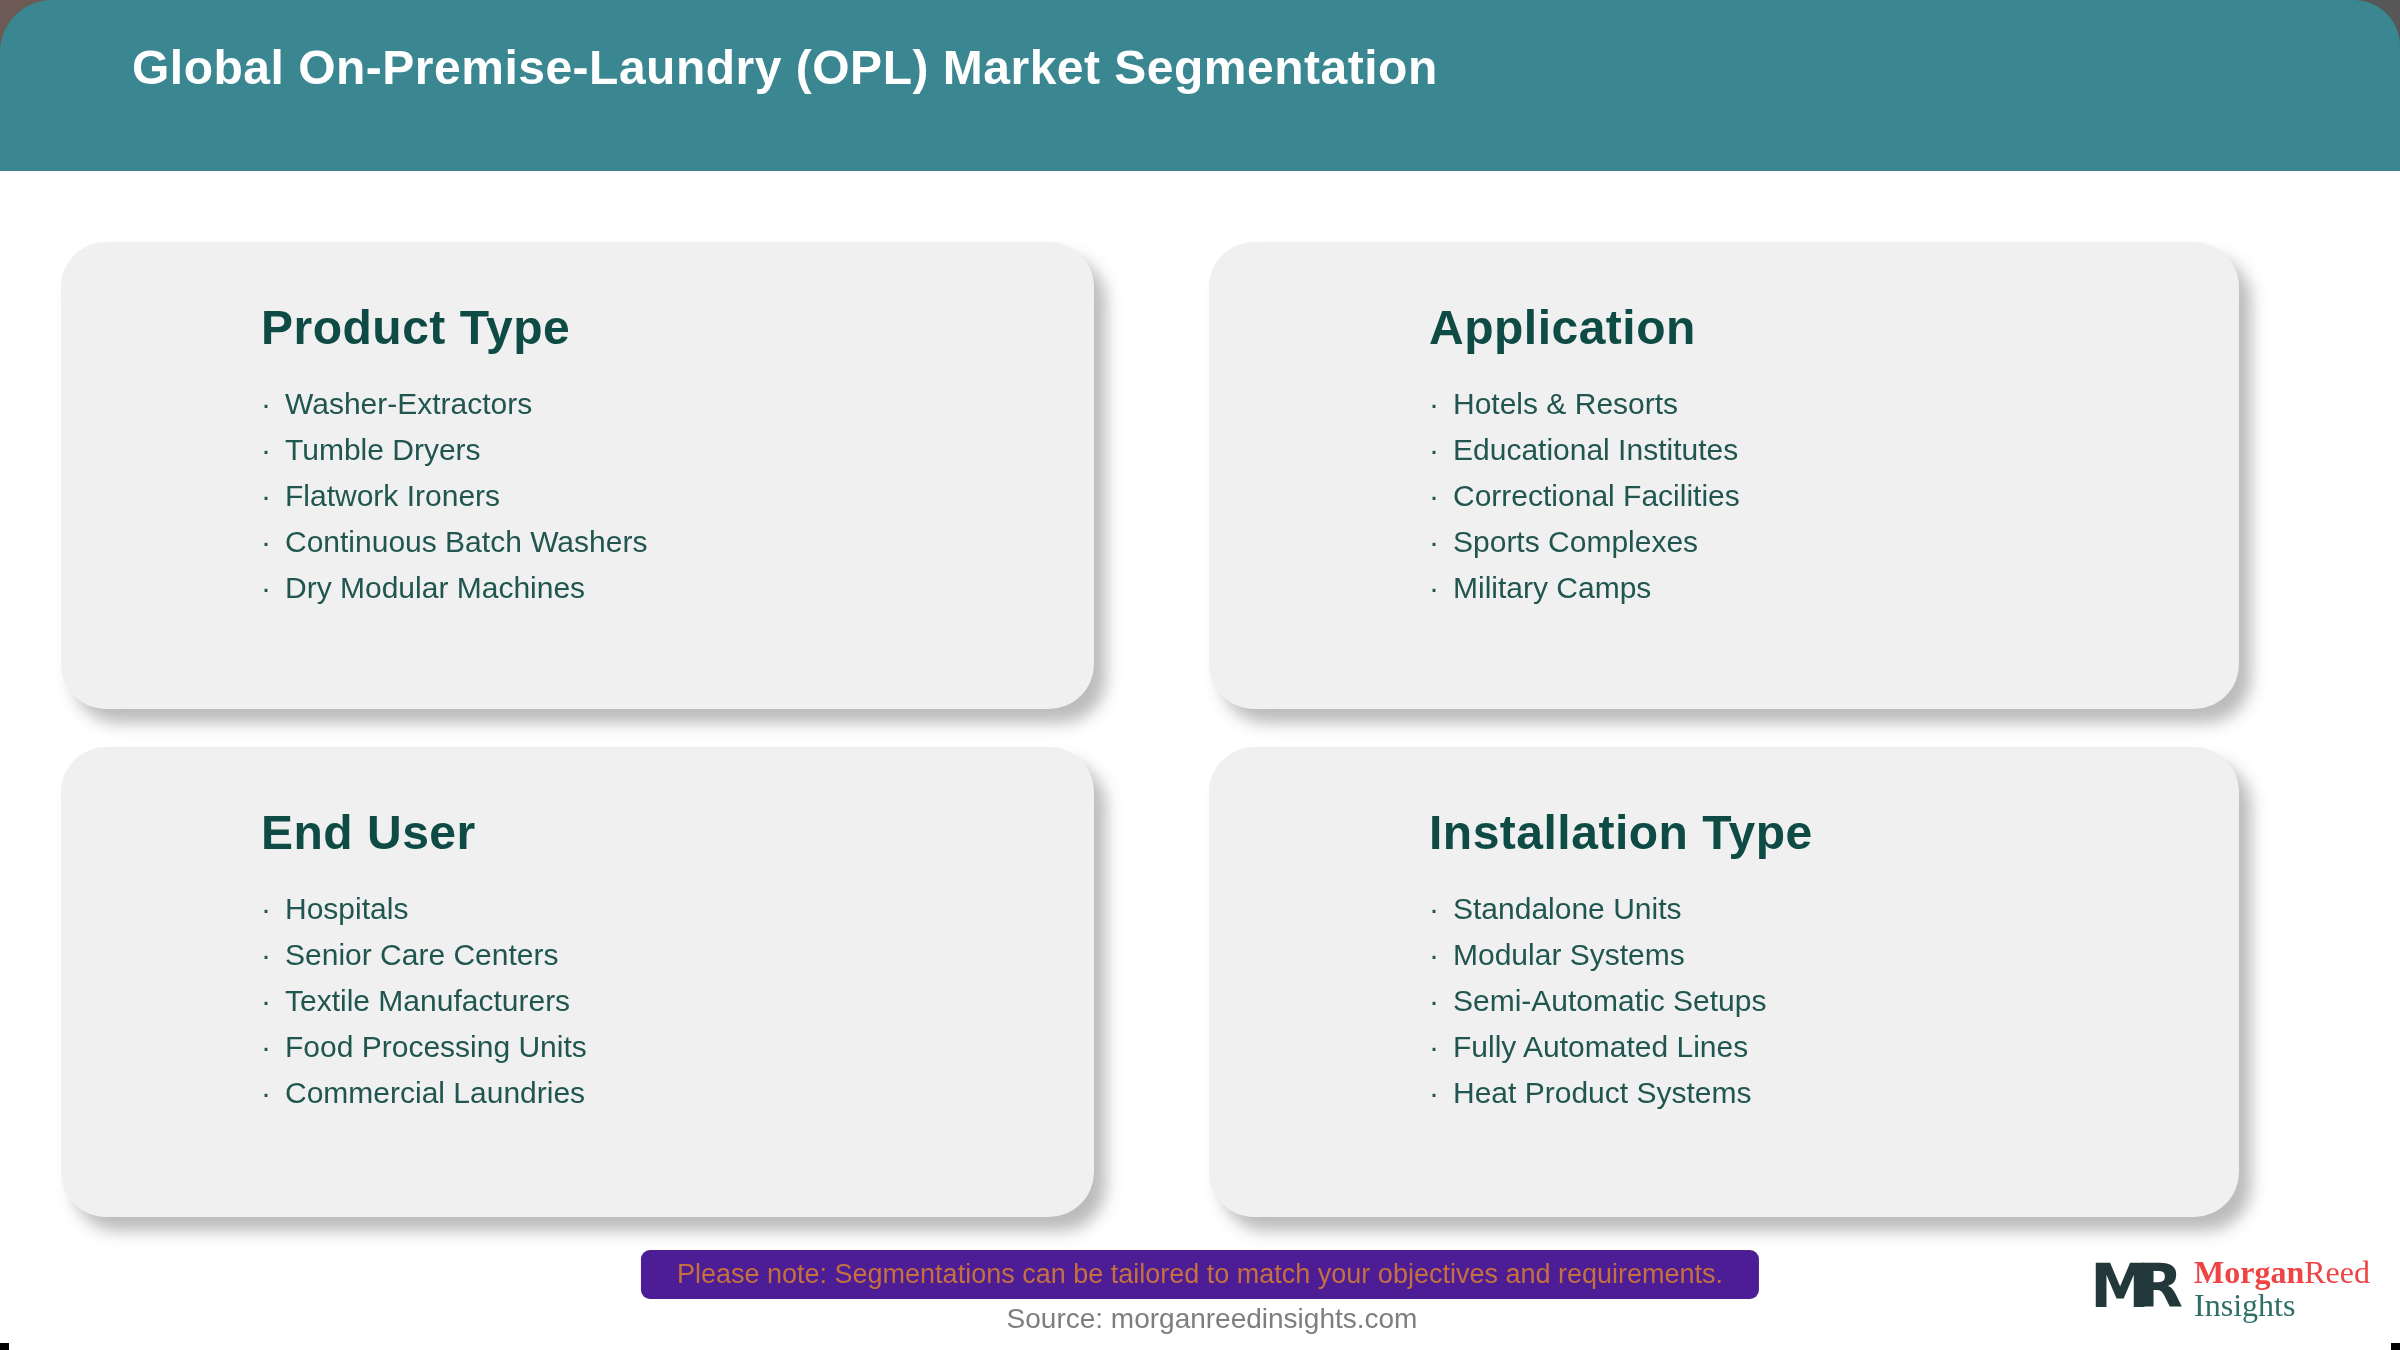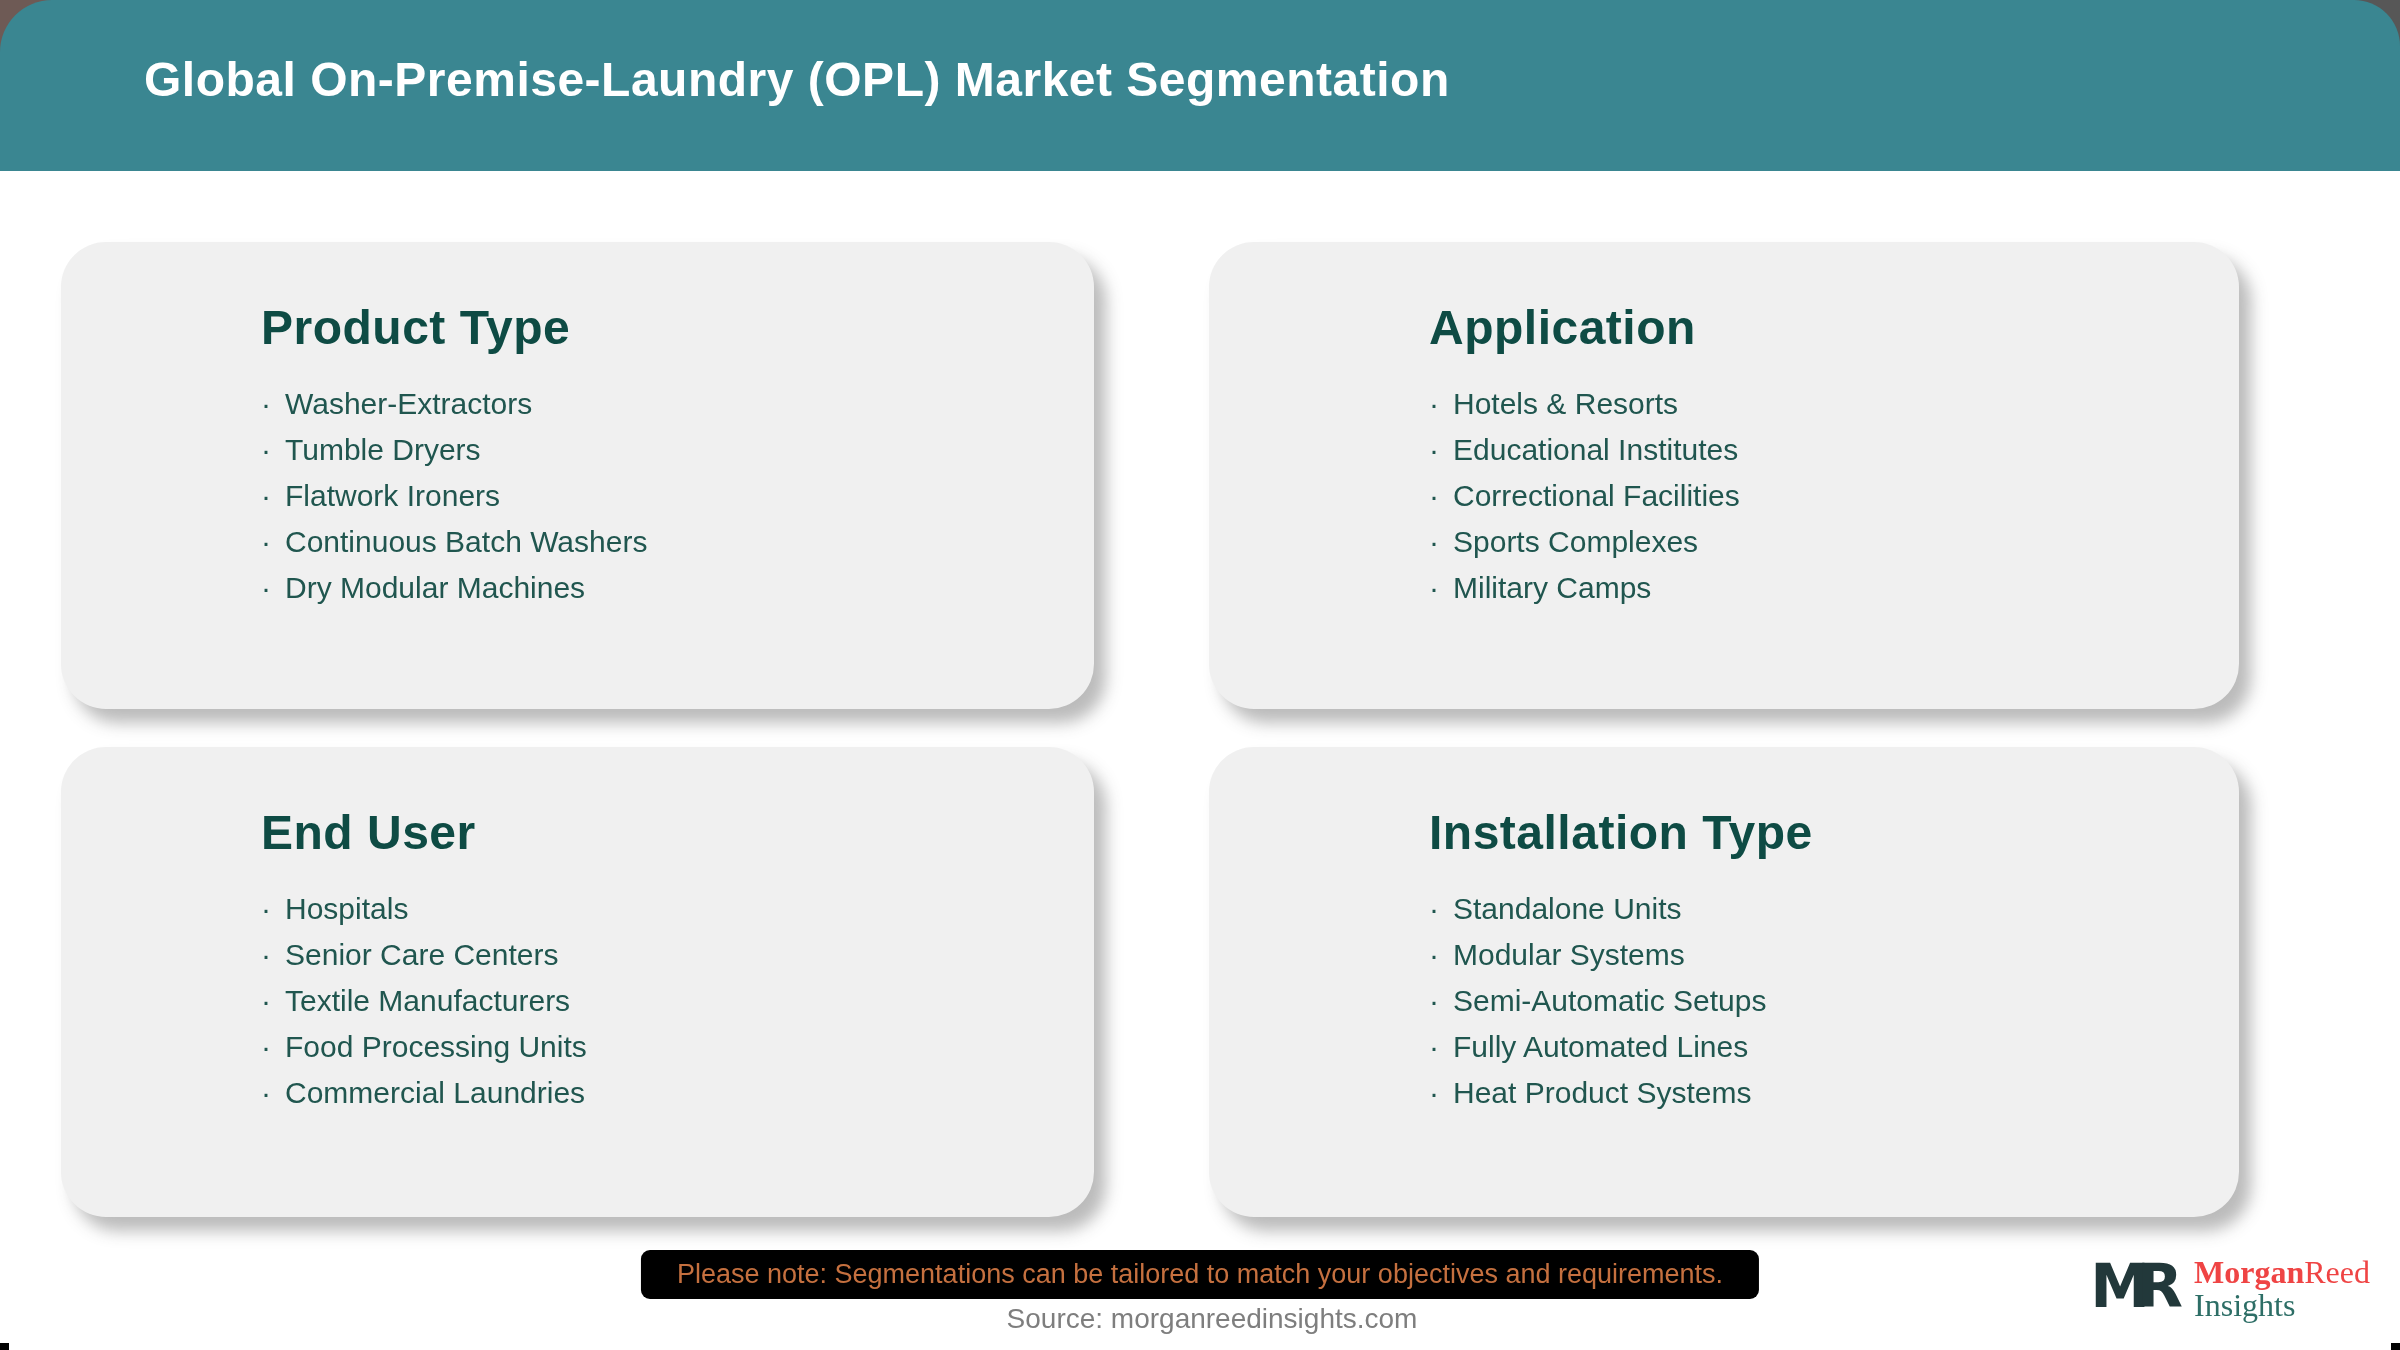--- a/index.html
+++ b/index.html
@@ -19,21 +19,21 @@
   .header {
     position: absolute;
     left: 0; top: 0;
     width: 2400px; height: 171px;
     background: #3a8691;
     border-radius: 52px 46px 0 0;
   }
   .header h1 {
     position: absolute;
     left: 132px; top: 40px;
-    margin: 12px;
+    margin: 0;
     font-size: 48px;
     font-weight: 700;
     letter-spacing: 0.5px;
     color: #ffffff;
   }
 
   .cards {
     position: absolute;
     left: 61px; top: 242px;
     width: 2178px;
@@ -66,21 +66,21 @@
     line-height: 46px;
     color: #20564f;
   }
   .dot { margin-right: 14px; }
 
   .note {
     position: absolute;
     top: 1250px;
     left: 50%;
     transform: translateX(-50%);
-    background: #000000;
+    background: #4c1d95;
     border-radius: 9px;
     padding: 9px 36px;
     font-size: 27px;
     color: #c5703f;
     white-space: nowrap;
   }
   .source {
     position: absolute;
     top: 1303px;
     left: 0;

